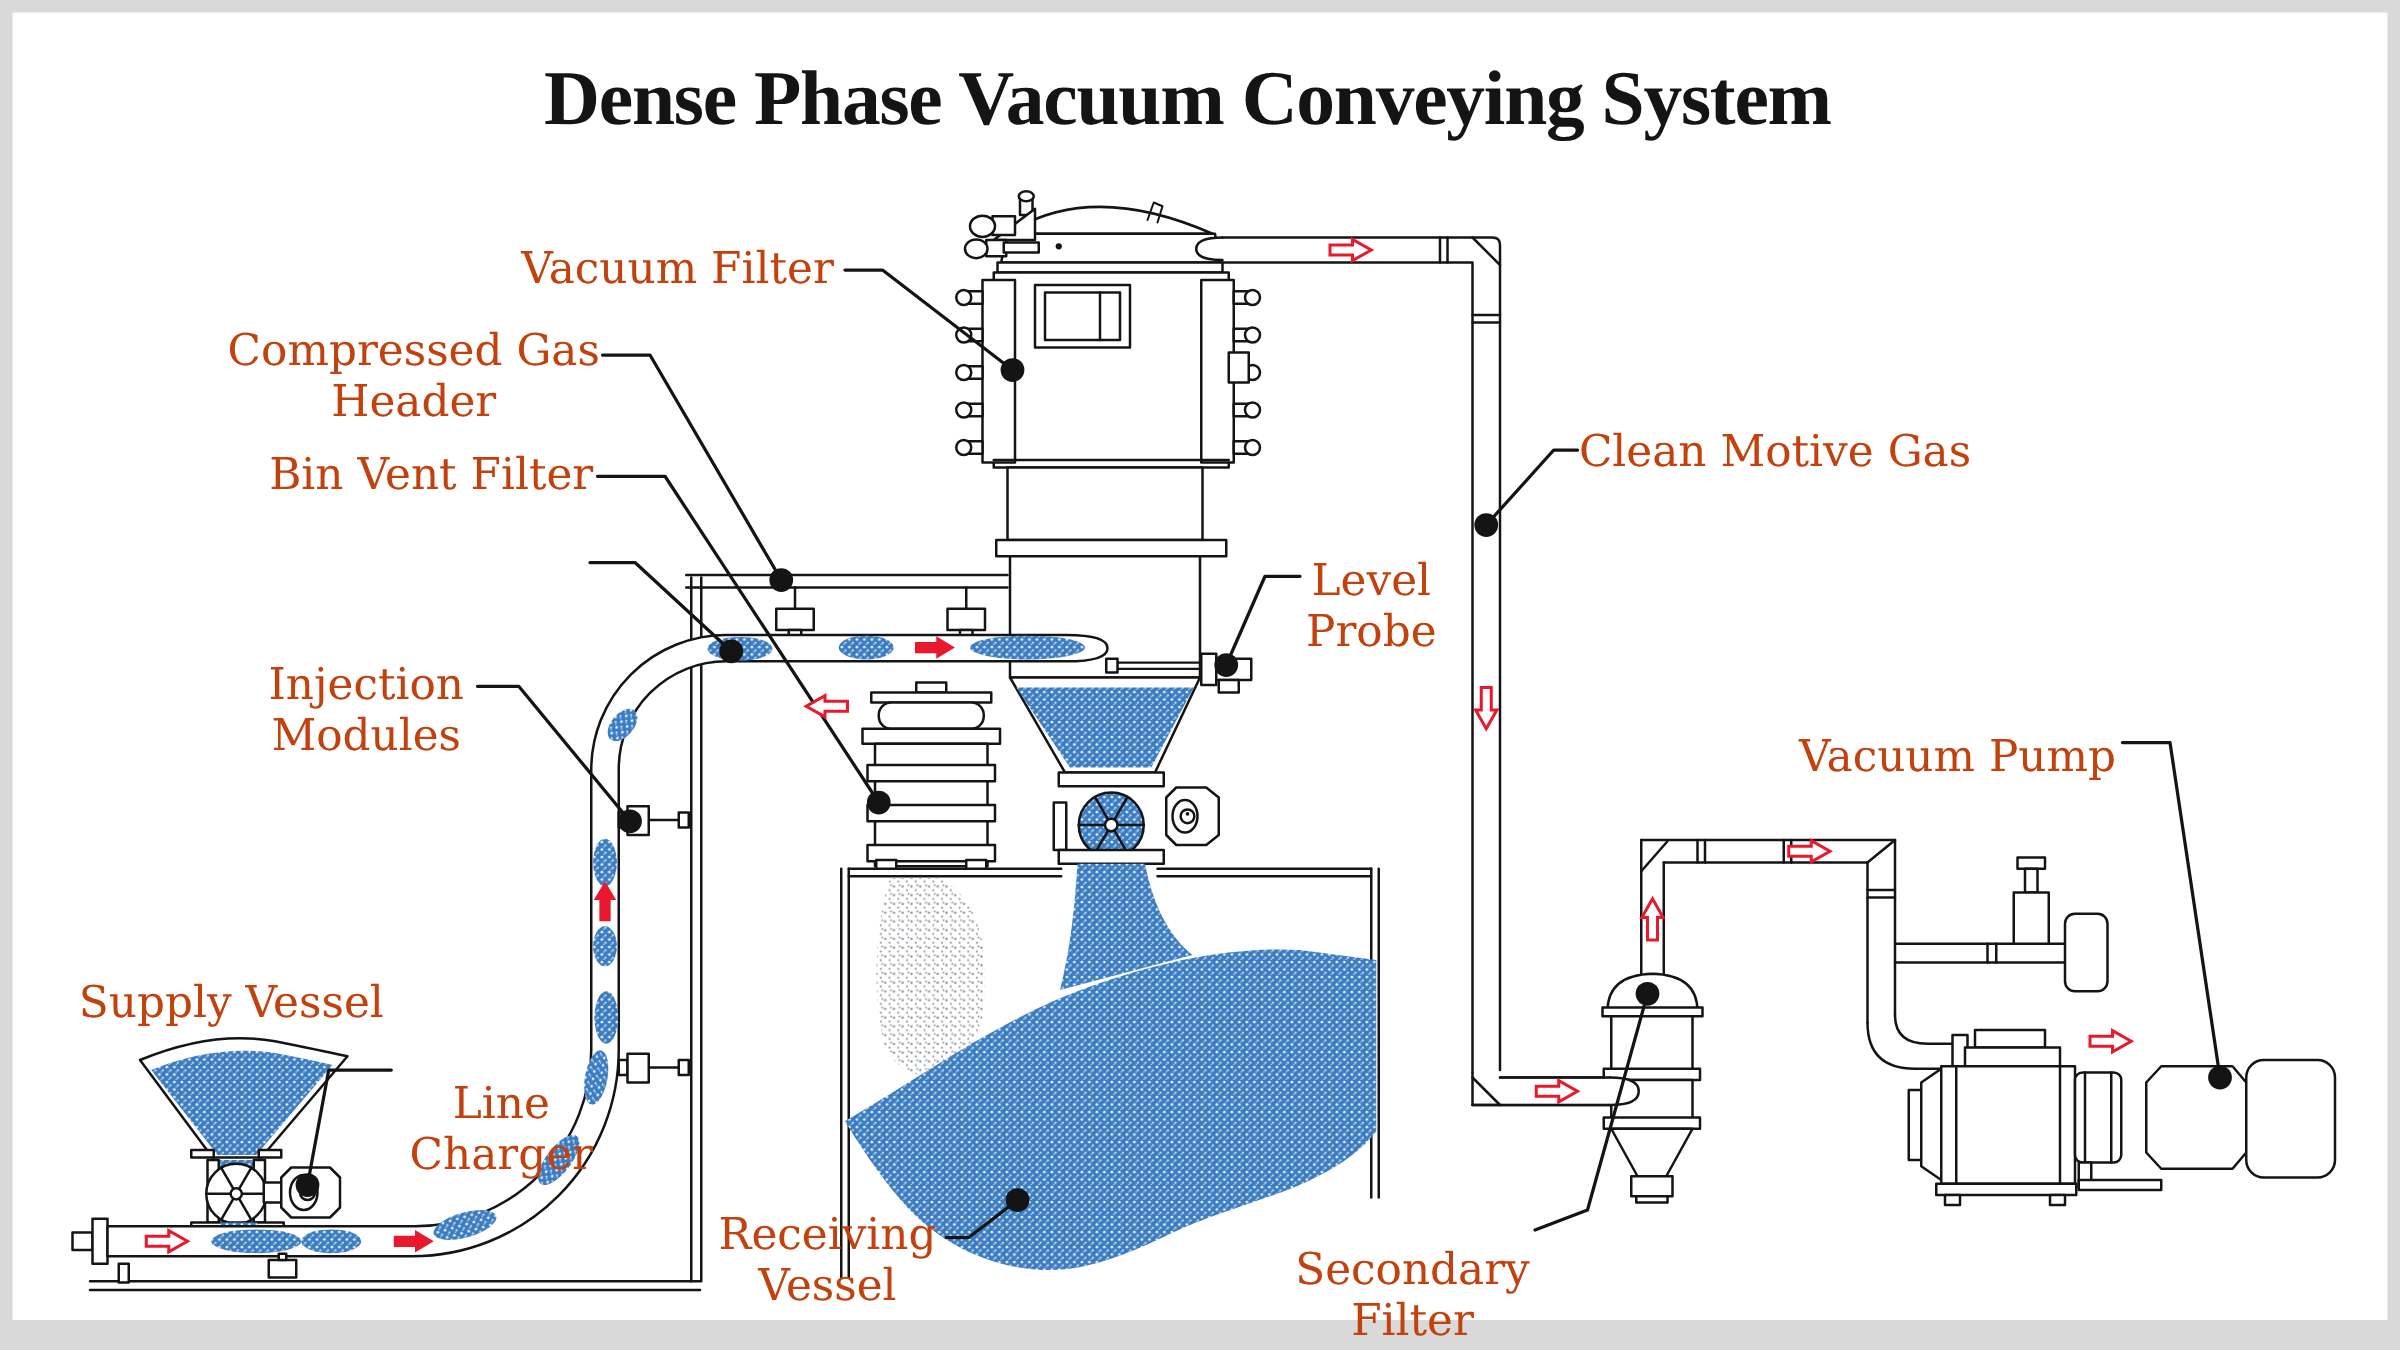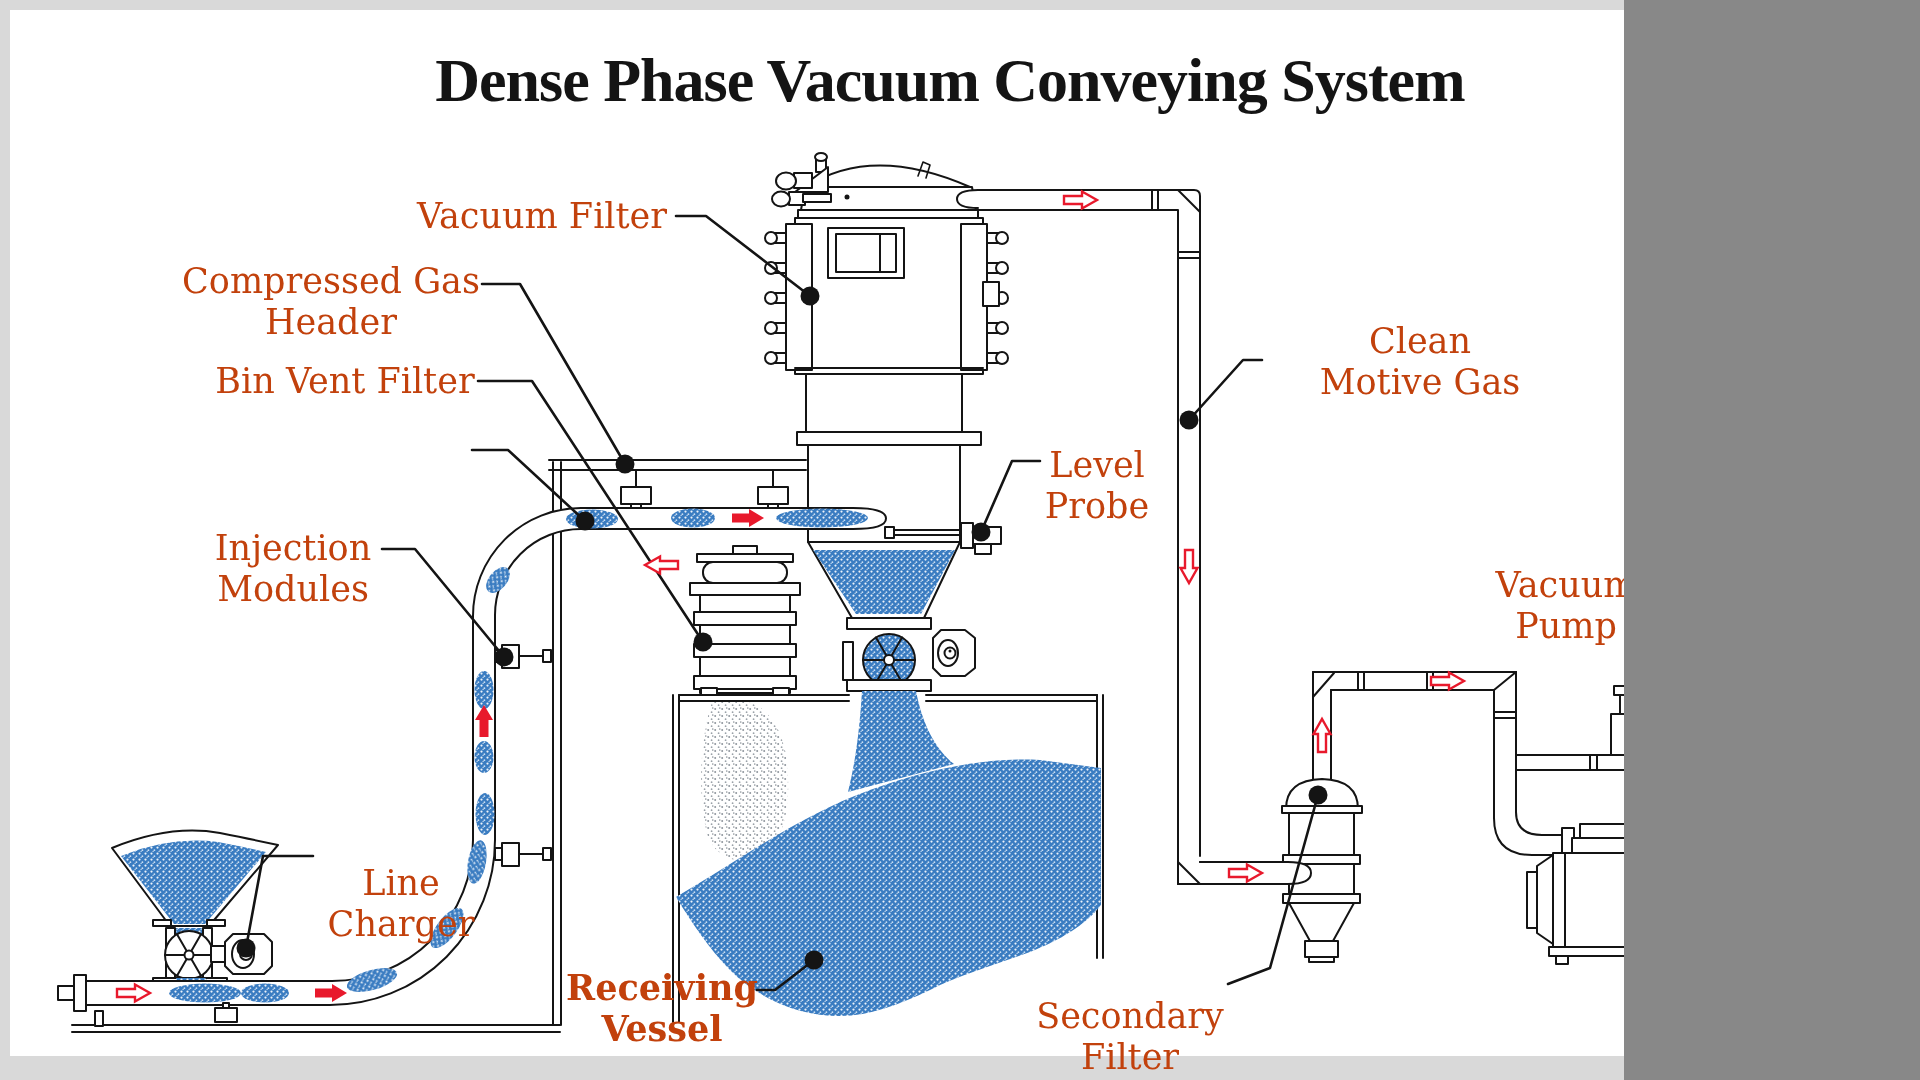--- a/index.html
+++ b/index.html
@@ -1,16 +1,16 @@
 <!DOCTYPE html>
 <html><head>
 <meta charset="utf-8">
 <style>
   html,body{margin:0;padding:0;background:#888;}
-  .stage{position:relative;width:1624px;height:1080px;background:#d9d9d9;overflow:hidden;
+  .stage{position:relative;width:1920px;height:1080px;background:#d9d9d9;overflow:hidden;
          font-family:"DejaVu Serif", serif;}
   .page{position:absolute;left:10px;top:10px;width:1900px;height:1046px;background:#ffffff;}
   svg.draw{position:absolute;left:0;top:0;width:1920px;height:1080px;}
   .lbl{position:absolute;transform:translate(-50%,-50%);white-space:pre-line;text-align:center;
        font-size:35px;line-height:1.17;color:#c2410c;}
   .title{position:absolute;transform:translate(-50%,-50%);font-family:"Liberation Serif", serif;
          font-weight:700;font-size:62px;letter-spacing:-1px;color:#141414;white-space:nowrap;}
   .watermark{position:absolute;transform:translate(-100%,-50%);font-size:52px;color:#141414;white-space:nowrap;}
 </style>
 </head>
@@ -335,23 +335,24 @@
   </svg>
 
   <div class="title" style="left:950px;top:80px;">Dense Phase Vacuum Conveying System</div>
 
   <div class="lbl" style="left:542px;top:216px;">Vacuum Filter</div>
   <div class="lbl" style="left:331px;top:302px;">Compressed Gas
 Header</div>
   <div class="lbl" style="left:345px;top:381px;">Bin Vent Filter</div>
   <div class="lbl" style="left:293px;top:569px;">Injection
 Modules</div>
+  <div class="lbl" style="left:185px;top:803px;">Supply Vessel</div>
   <div class="lbl" style="left:369px;top:904px;margin-left:32px;">Line
 Charger</div>
-  <div class="lbl" style="left:662px;top:1009px;font-weight:bold;">Receiving
+  <div class="lbl" style="left:662px;top:1009px;">Receiving
 Vessel</div>
   <div class="lbl" style="left:1097px;top:486px;">Level
 Probe</div>
   <div class="lbl" style="left:1420px;top:362px;">Clean Motive Gas</div>
   <div class="lbl" style="left:1130px;top:1003px;margin-top:34px;">Secondary
 Filter</div>
   <div class="lbl" style="left:1566px;top:606px;">Vacuum Pump</div>
 
 </div>
 

